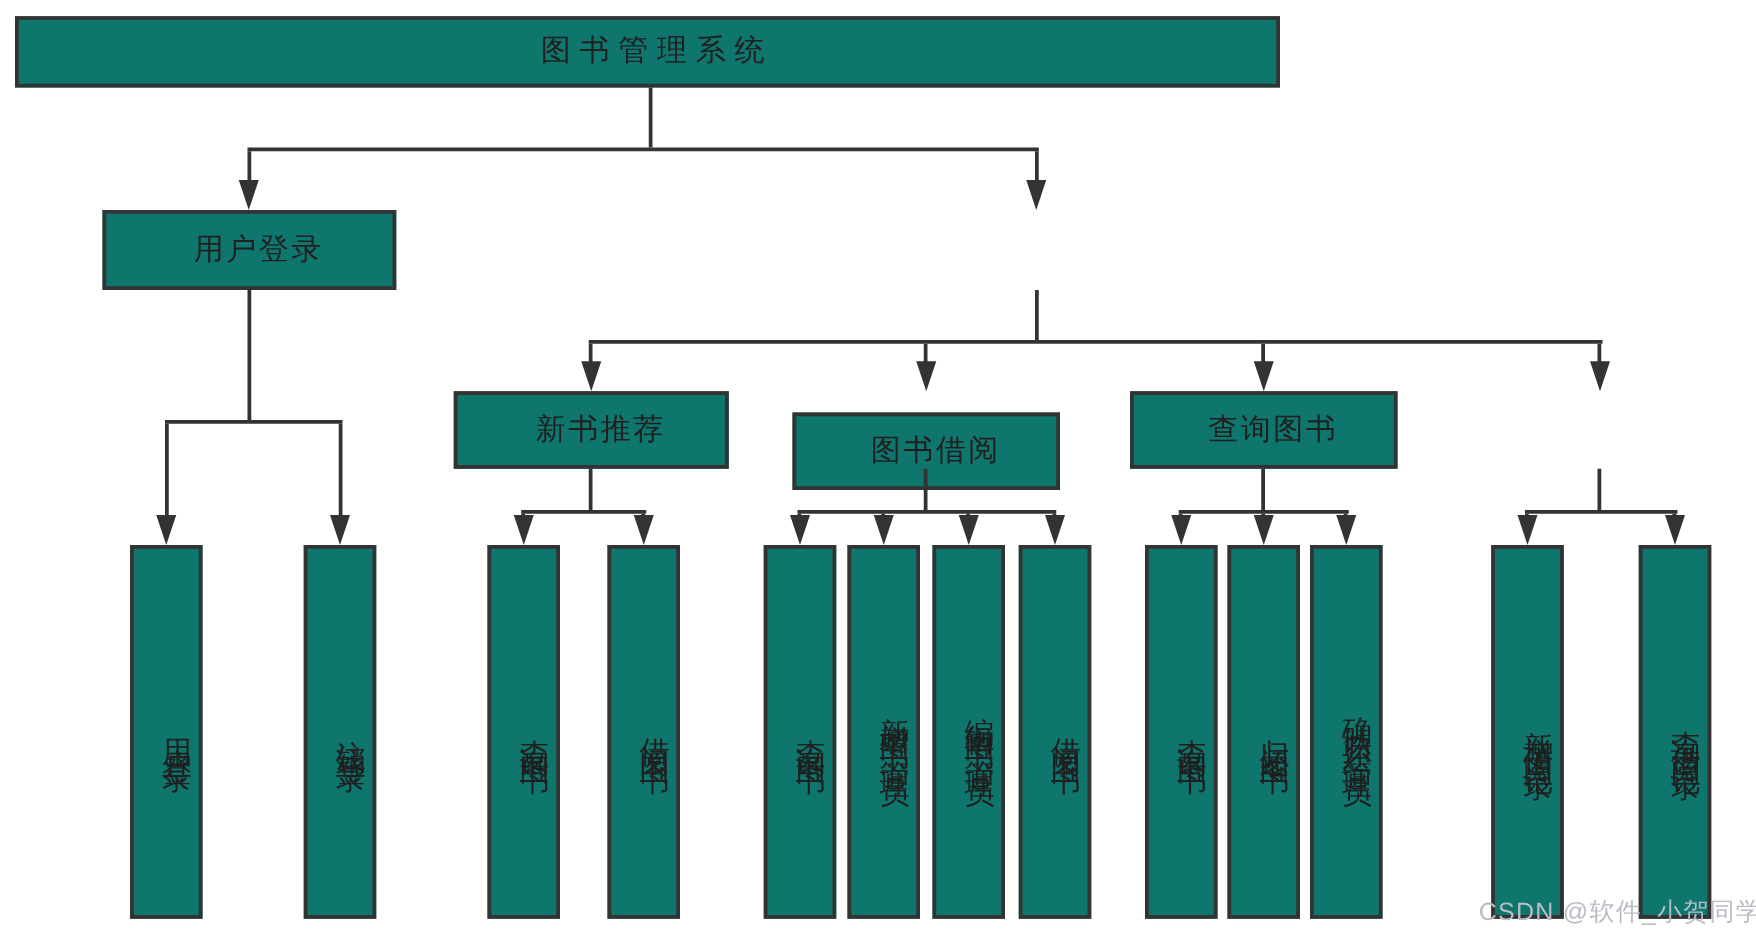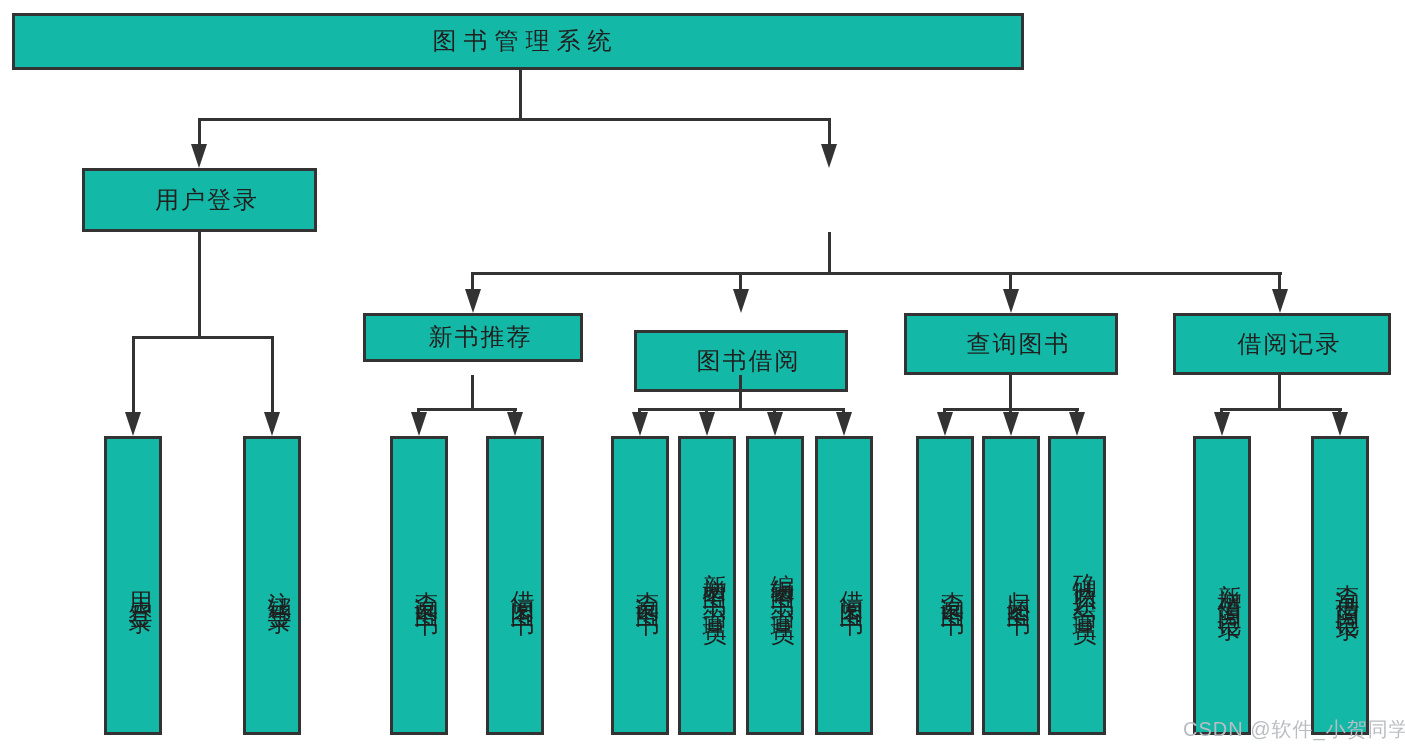--- a/index.html
+++ b/index.html
@@ -9,21 +9,21 @@
     height: 747px;
     background: var(--background, #ffffff);
     font-family: "Liberation Sans", sans-serif;
     color: var(--text, #1f1f1f);
     overflow: hidden;
   }
   .box {
     position: absolute;
     box-sizing: border-box;
     border: 3px solid var(--line, #333333);
-    background: #14b8a6;
+    background: #0f766e;
     display: flex;
     align-items: center;
     justify-content: center;
     padding-left: 15px;
   }
   .lbl {
     font-size: 24px;
     letter-spacing: 2px;
     white-space: nowrap;
     line-height: 1.2;
@@ -86,31 +86,28 @@
   <div class="line" style="left:471px;top:272px;width:811px;height:3px"></div>
   <div class="line" style="left:471px;top:275px;width:3px;height:18px"></div>
   <div class="line" style="left:739px;top:275px;width:3px;height:18px"></div>
   <div class="line" style="left:1009px;top:275px;width:3px;height:18px"></div>
   <div class="line" style="left:1278px;top:275px;width:3px;height:18px"></div>
   <div class="arrow" style="left:465px;top:289px"></div>
   <div class="arrow" style="left:733px;top:289px"></div>
   <div class="arrow" style="left:1003px;top:289px"></div>
   <div class="arrow" style="left:1272px;top:289px"></div>
 
-  <div class="box" style="left:363px;top:313px;width:220px;height:49px">
+  <div class="box" style="left:363px;top:313px;width:220px;height:62px">
     <span class="lbl">新书推荐</span>
   </div>
   <div class="box" style="left:634px;top:330px;width:214px;height:62px">
     <span class="lbl">图书借阅</span>
   </div>
   <div class="box" style="left:904px;top:313px;width:214px;height:62px">
     <span class="lbl">查询图书</span>
-  </div>
-  <div class="box" style="left:1173px;top:313px;width:218px;height:62px">
-    <span class="lbl">借阅记录</span>
   </div>
 
   <div class="line" style="left:471px;top:375px;width:3px;height:33px"></div>
   <div class="line" style="left:417px;top:408px;width:100px;height:3px"></div>
   <div class="line" style="left:417px;top:411px;width:3px;height:6px"></div>
   <div class="line" style="left:513px;top:411px;width:3px;height:6px"></div>
   <div class="arrow" style="left:411px;top:412px"></div>
   <div class="arrow" style="left:507px;top:412px"></div>
 
   <div class="line" style="left:739px;top:375px;width:3px;height:33px"></div>

